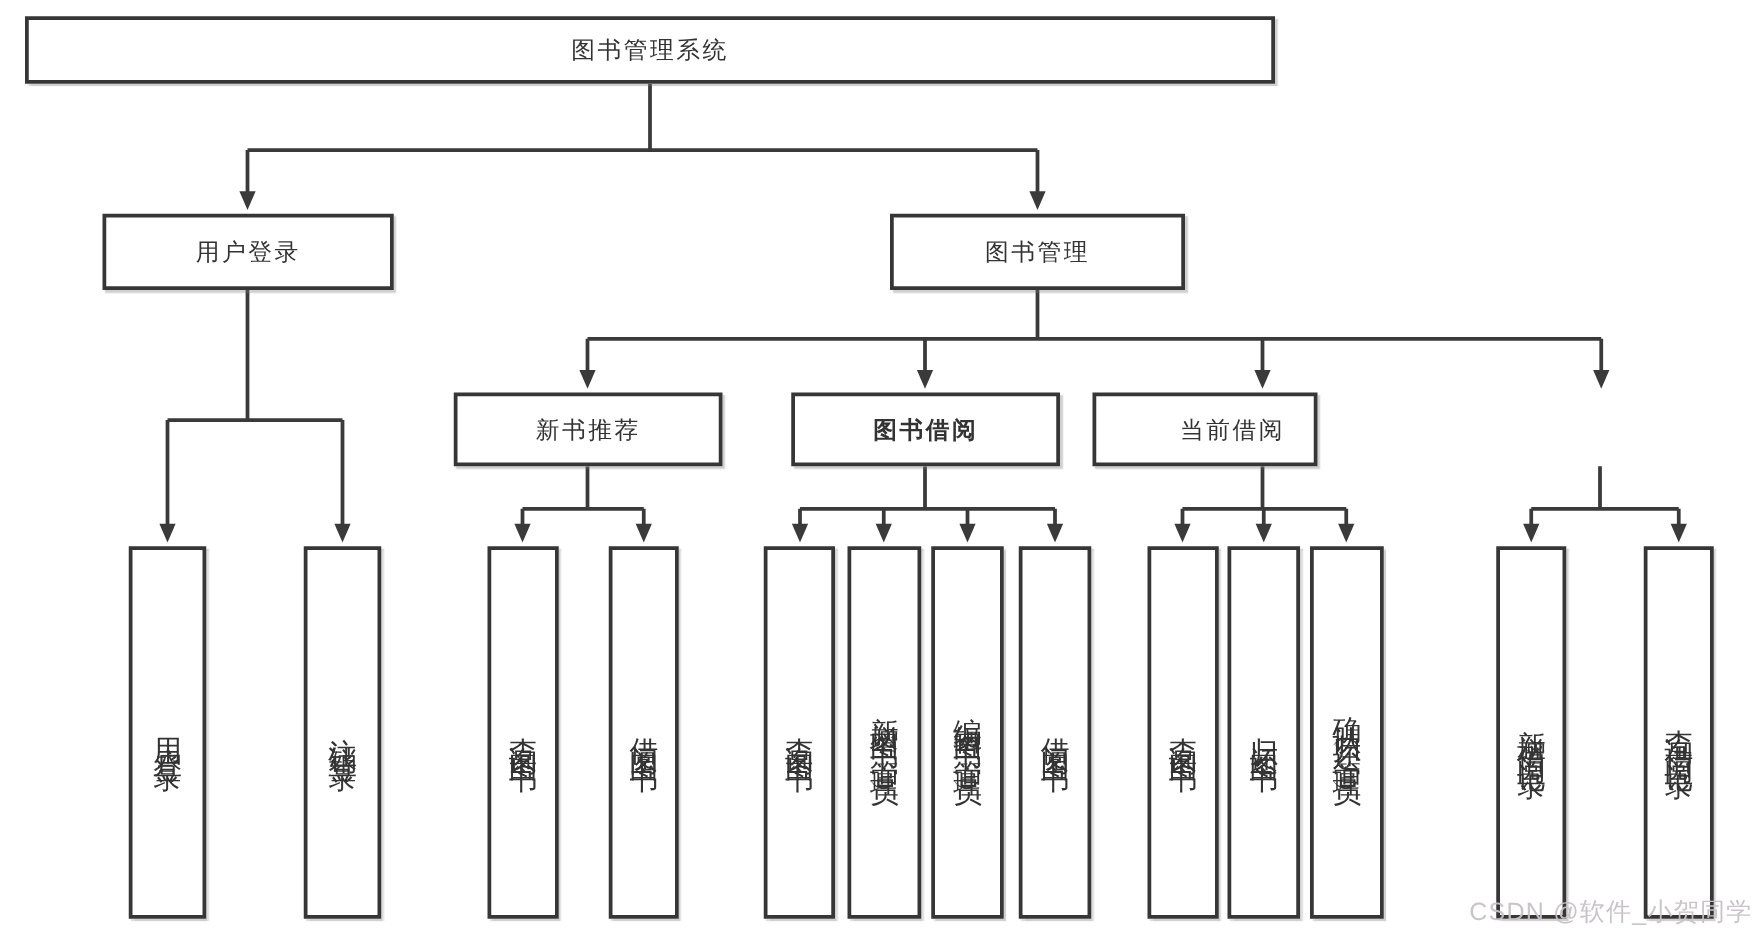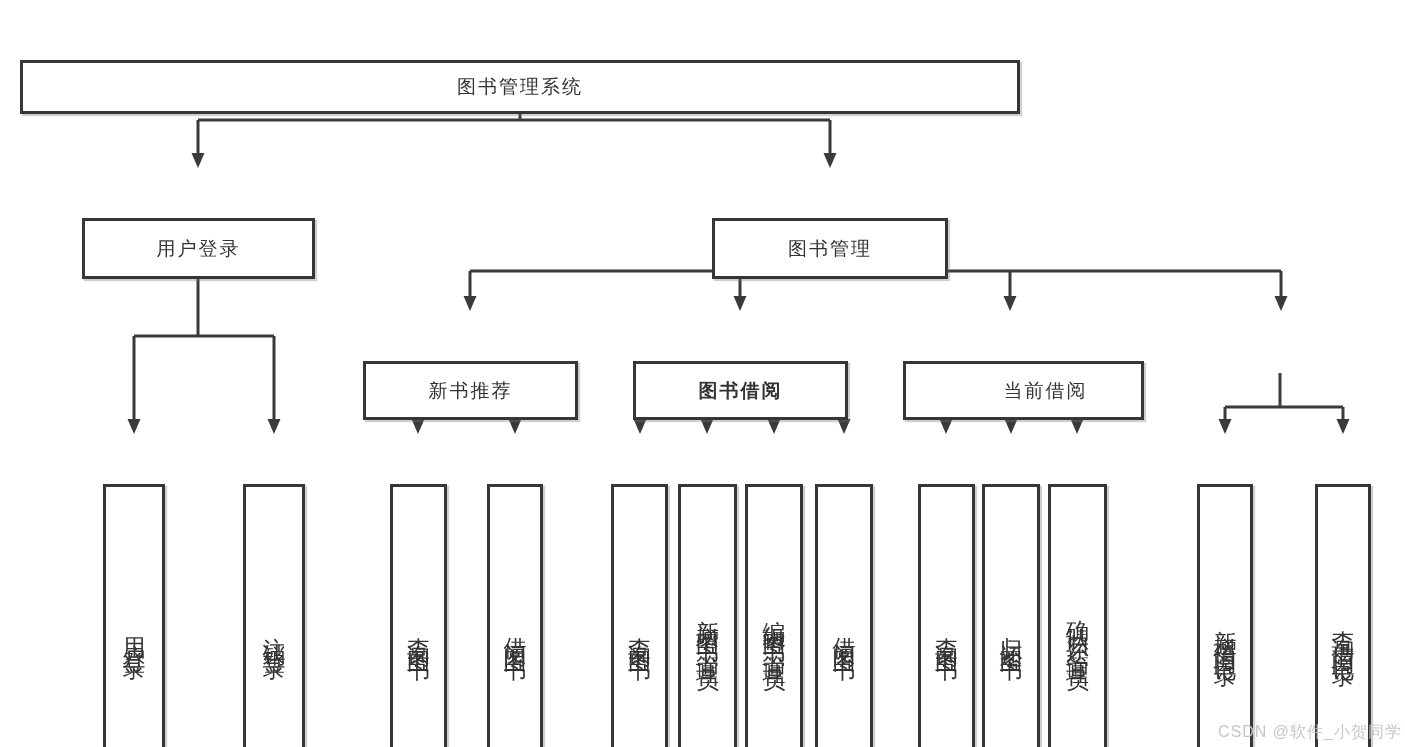--- a/index.html
+++ b/index.html
@@ -28,39 +28,38 @@
     position: absolute;
     box-sizing: border-box;
     background: #ffffff;
     border: 3px solid #363636;
     color: #333333;
     display: flex;
     align-items: center;
     justify-content: center;
     z-index: 2;
     box-shadow: 2px 2px 1px rgba(120,120,120,0.35);
-    margin-top: 47px;
   }
   .box.h {
     font-size: 19px;
     letter-spacing: 2px;
     white-space: nowrap;
   }
   .box.v {
     writing-mode: vertical-rl;
     font-size: 23px;
     letter-spacing: 7px;
     line-height: 1;
     overflow: hidden;
   }
   .watermark {
     position: absolute;
     right: 3px;
     bottom: 4px;
-    font-size: 16px;
+    font-size: 20px;
     letter-spacing: 1px;
     color: rgba(198,193,197,0.95);
     z-index: 5;
     white-space: nowrap;
   }
 </style>
 </head>
 <body>
 
 <div class="canvas">
@@ -98,21 +97,21 @@
     </g>
   </svg>
 
   <div class="box h" style="left:20px; top:13px; width:1000px; height:54px;">图书管理系统</div>
 
   <div class="box h" style="left:82px; top:171px; width:233px; height:61px;">用户登录</div>
   <div class="box h" style="left:712px; top:171px; width:236px; height:61px;">图书管理</div>
 
   <div class="box h" style="left:363px; top:314px; width:215px; height:59px;">新书推荐</div>
   <div class="box h" style="left:633px; top:314px; width:215px; height:59px;font-weight:bold;">图书借阅</div>
-  <div class="box h" style="left:903px; top:314px; width:241px; height:59px;padding-left:44px;">当前借阅</div>
+  <div class="box h" style="left:874px; top:314px; width:180px; height:59px;padding-left:44px;">当前借阅</div>
 
   <div class="box v" style="left:103px; top:437px; width:62px; height:298px;">用户登录</div>
   <div class="box v" style="left:243px; top:437px; width:62px; height:298px;">注销登录</div>
 
   <div class="box v" style="left:390px; top:437px; width:57px; height:298px;">查询图书</div>
   <div class="box v" style="left:487px; top:437px; width:56px; height:298px;">借阅图书</div>
 
   <div class="box v" style="left:611px; top:437px; width:57px; height:298px;">查询图书</div>
   <div class="box v" style="left:678px; top:437px; width:59px; height:298px;">新增图书（管理员）</div>
   <div class="box v" style="left:745px; top:437px; width:58px; height:298px;">编辑图书（管理员）</div>

